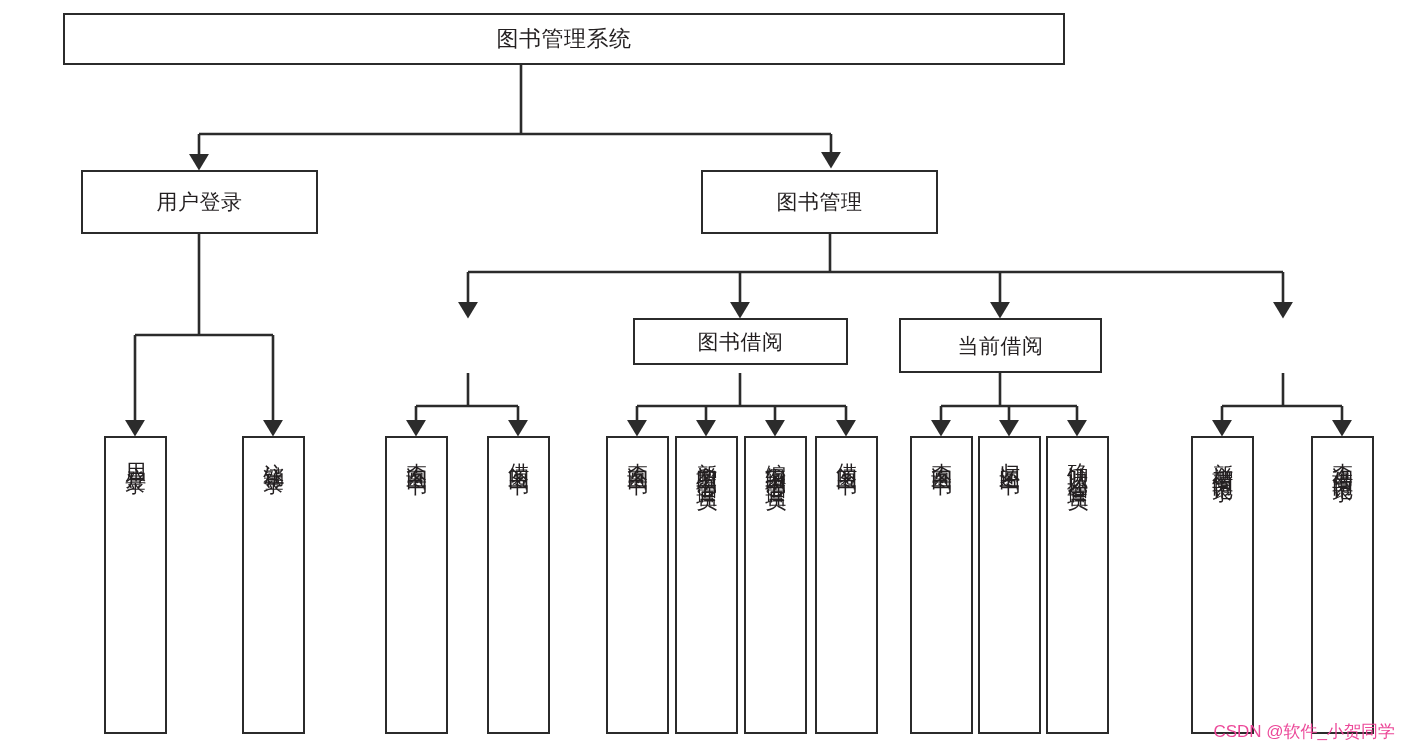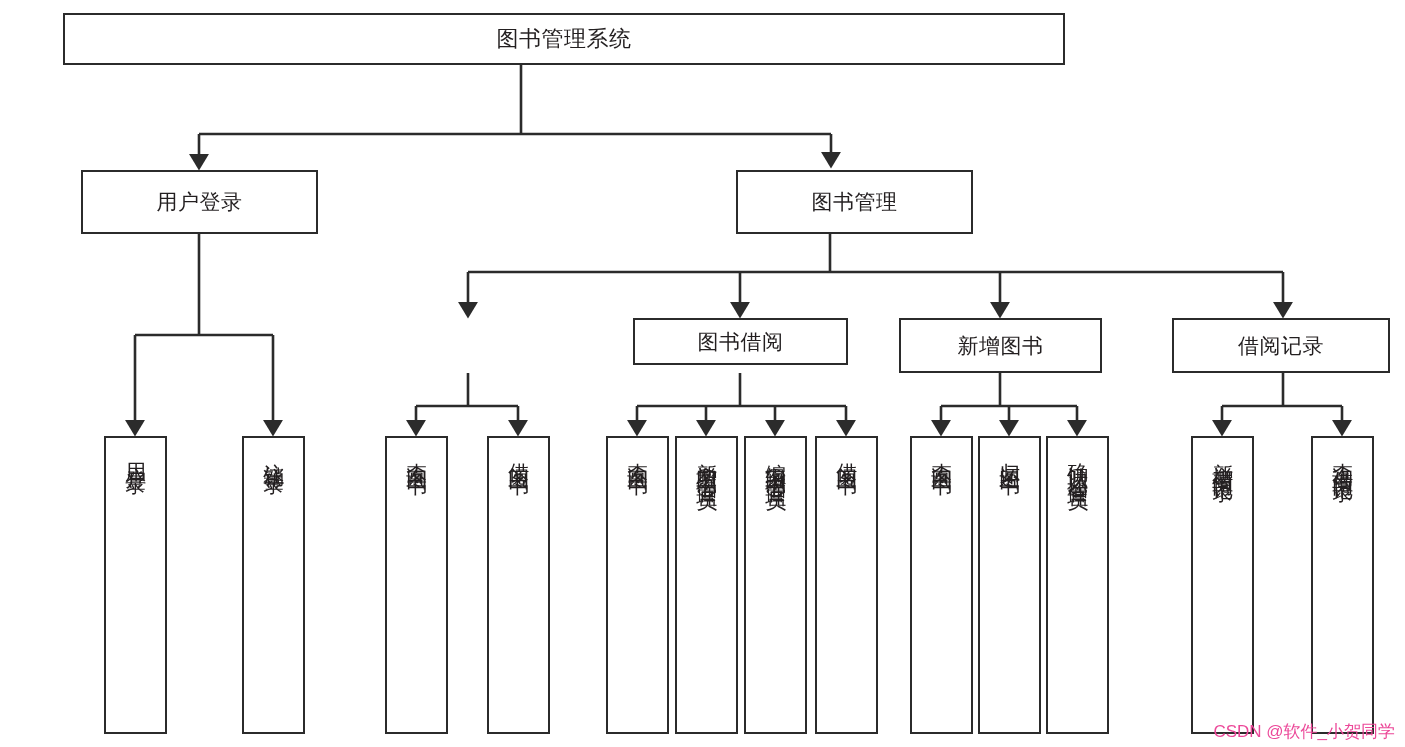--- a/index.html
+++ b/index.html
@@ -126,36 +126,33 @@
   </svg>
 
   <div class="node h root" style="left:20px; top:13px; width:1002px; height:52px;margin-left:43px;">
     <span class="lbl">图书管理系统</span>
   </div>
 
   <div class="node h" style="left:81px; top:170px; width:237px; height:64px;">
     <span class="lbl">用户登录</span>
   </div>
 
-  <div class="node h" style="left:736px; top:170px; width:237px; height:64px;">
+  <div class="node h" style="left:701px; top:170px; width:237px; height:64px;">
     <span class="lbl">图书管理</span>
   </div>
 
 
   <div class="node h" style="left:633px; top:318px; width:215px; height:47px;">
     <span class="lbl">图书借阅</span>
   </div>
 
   <div class="node h" style="left:899px; top:318px; width:203px; height:55px;">
-    <span class="lbl">新增图书</span>
-  </div>
-
-  <div class="node h" style="left:1172px; top:318px; width:218px; height:55px;">
-    <span class="lbl">借阅记录</span>
-  </div>
+    <span class="lbl">当前借阅</span>
+  </div>
+
 
   <div class="node v" style="left:104px; top:436px; width:63px; height:298px;">
     <span class="lbl">用户登录</span>
   </div>
 
   <div class="node v" style="left:242px; top:436px; width:63px; height:298px;">
     <span class="lbl">注销登录</span>
   </div>
 
   <div class="node v" style="left:385px; top:436px; width:63px; height:298px;">

